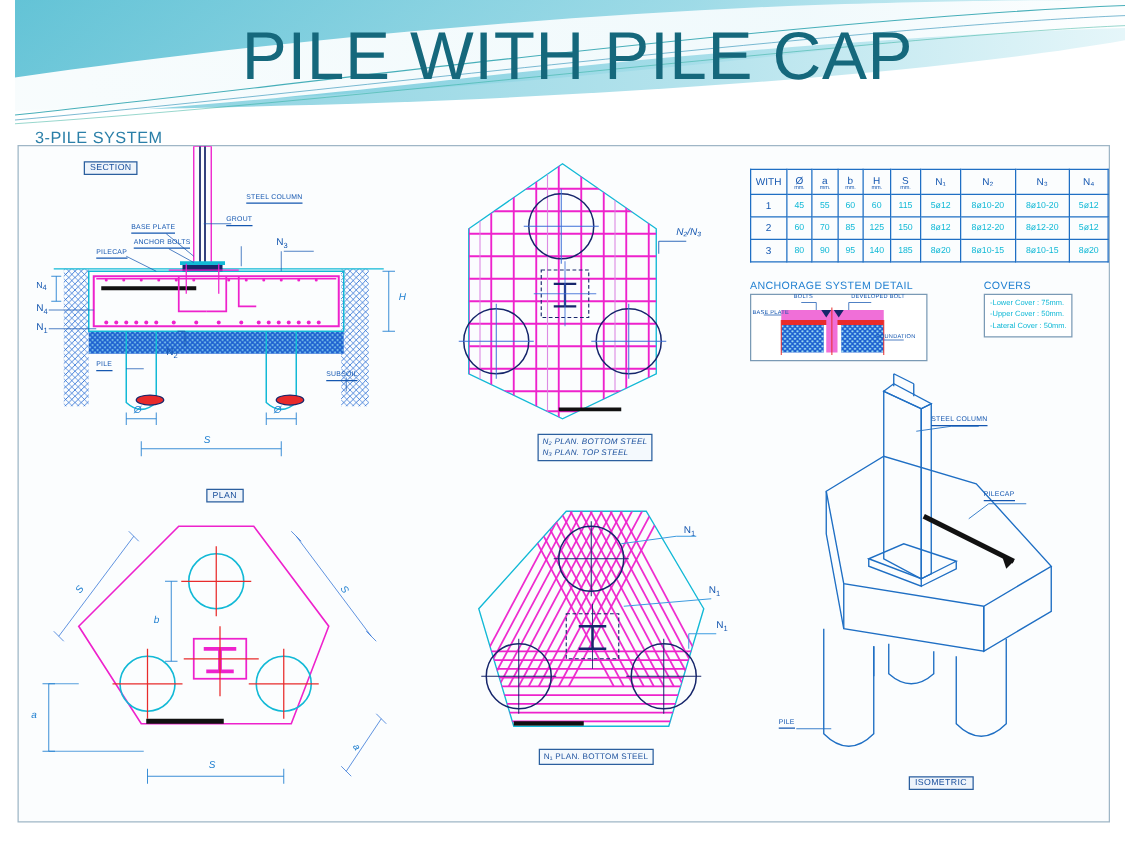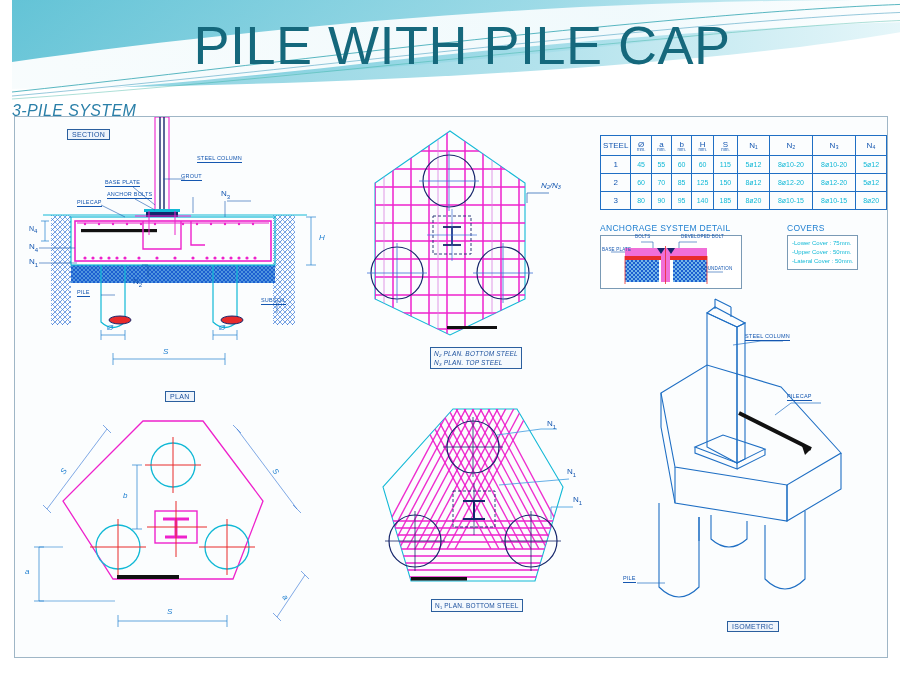--- a/index.html
+++ b/index.html
@@ -11,21 +11,21 @@
   
   #header{position:absolute;left:0;top:0;width:900px;height:100px;overflow:hidden;margin-left:12px;}
   #header svg{position:absolute;left:0;top:0;}
   #title{
     position:absolute;left:0;top:18px;width:900px;text-align:center;
     font-size:54px;color:#15687c;letter-spacing:.5px;line-height:1;
     font-family:"Liberation Sans",sans-serif;font-weight:400;
     white-space:nowrap;
   }
   
-  #sheet-label{position:absolute;left:12px;top:102px;font-size:16px;color:#2a7fa8;letter-spacing:.4px;font-style:italic;}
+  #sheet-label{position:absolute;left:28px;top:102px;font-size:13px;color:#2a7fa8;letter-spacing:.4px;}
   #canvas{
     position:absolute;left:14px;top:116px;width:872px;height:540px;
     border:1px solid #9fb6c6;background:#fbfdfe;
   }
   .vw{position:absolute;}
   
   .cap{
     position:absolute;border:1px solid #2b5f9e;background:#eef4fb;
     color:#1a4f9c;font-size:7px;padding:1px 4px;letter-spacing:.3px;white-space:nowrap;
   }
@@ -514,21 +514,21 @@
     <div class="lbl" style="left:172px;top:104px;">PILECAP</div>
     <div class="lbl" style="left:8px;top:286px;">PILE</div>
     <div class="cap" style="left:112px;top:332px;">ISOMETRIC</div>
   </div>
 
   <div id="tbl">
     <table>
       <thead>
         <tr>
           <th style="width:32px">
-            <span>STEEL</span></th>
+            <span>WITH</span></th>
           <th style="width:26px">
             <span>Ø</span>
             <span class="unit">mm.</span></th>
           <th style="width:26px">
             <span>a</span>
             <span class="unit">mm.</span></th>
           <th style="width:26px">
             <span>b</span>
             <span class="unit">mm.</span></th>
           <th style="width:26px">

